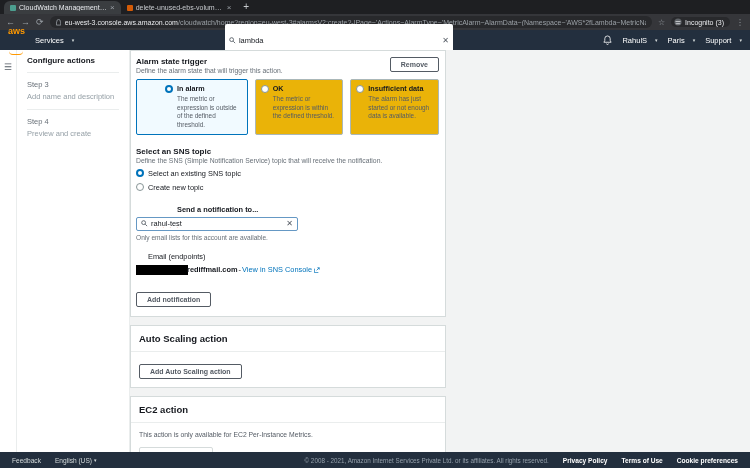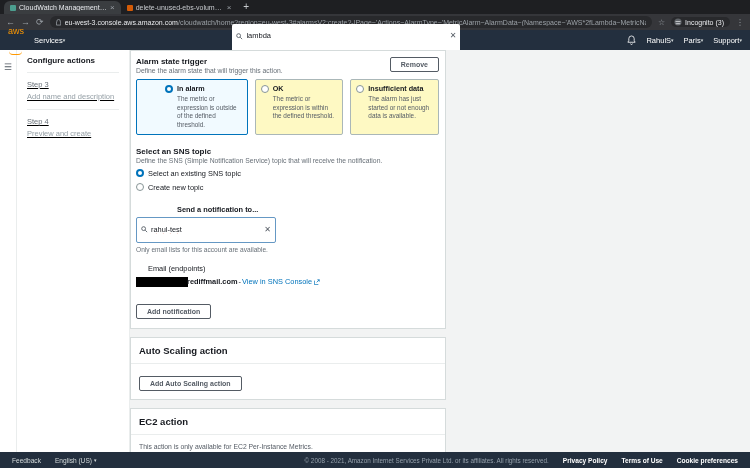--- a/index.html
+++ b/index.html
@@ -22,70 +22,70 @@
   .navbtn { color:#9aa0a6; font-size:9px; line-height:9px; }
   .omnibox { flex:1; height:12px; background:#28292c; border-radius:6px; display:flex; align-items:center; padding:0 6px; gap:4px; overflow:hidden; }
   .omnibox .url { font-size:7px; white-space:nowrap; overflow:hidden; color:#9aa0a6; }
   .omnibox .url b { color:#e8eaed; font-weight:normal; }
   .star { color:#9aa0a6; font-size:8px; }
   .incog { display:flex; align-items:center; gap:3px; background:#28292c; border-radius:8px; padding:1px 6px 1px 3px; color:#e8eaed; font-size:7px; white-space:nowrap; }
   .kebab { color:#9aa0a6; font-size:8px; letter-spacing:0; }
 
   
   .awsnav { height:20px; background:#232f3e; display:flex; align-items:center; padding:0 8px; gap:10px; flex:none; color:#fff; }
-  .awslogo { color:#ff9900; font-weight:normal; font-size:9px; position:relative; padding-bottom:19px; }
+  .awslogo { color:#ff9900; font-weight:bold; font-size:9px; position:relative; padding-bottom:19px; }
   .awslogo:after { content:""; position:absolute; left:1px; right:2px; bottom:0; height:3px; border:1px solid #ff9900; border-top:none; border-left:none; border-right:none; border-radius:0 0 8px 8px; }
-  .navitem { font-size:7.5px; color:#ffffff; display:flex; align-items:center; gap:0; white-space:nowrap; }
+  .navitem { font-size:7.5px; color:#ffffff; display:flex; align-items:center; gap:8px; white-space:nowrap; }
   .caret { font-size:5px; color:#d5dbdb; }
-  .navsearch { margin-left:auto; margin-right:auto; width:228px; height:13px; background:#fff; border-radius:2px; display:flex; align-items:flex-end; padding:16px 4px; gap:3px; }
+  .navsearch { margin-left:auto; margin-right:auto; width:228px; height:13px; background:#fff; border-radius:2px; display:flex; align-items:center; padding:16px 4px; gap:3px; }
   .navsearch input { border:none; outline:none; flex:1; font-size:7.5px; color:#16191f; font-family:"Liberation Sans",sans-serif; background:transparent; }
   .navsearch .clr { color:#545b64; font-size:8px; }
   .navright { display:flex; align-items:center; gap:10px; }
 
   
   .bodyrow { flex:1; display:flex; overflow:hidden; background:#f2f3f3; }
   .hamcol { width:17px; background:#fff; border-right:1px solid #eaeded; padding-top:6px; text-align:center; flex:none; }
   .ham { font-size:9px; color:#545b64; }
   .sidebar { width:113px; background:#fff; border-right:1px solid #eaeded; padding:6px 10px; flex:none; font-size:7.5px; }
   .sidebar .cur { font-size:8px; font-weight:bold; color:#16191f; }
   .sidebar hr { border:none; border-top:1px solid #eaeded; margin:7px 0; }
   .sidebar .stp { color:#687078; margin-bottom:3px; }
   .sidebar .stt { color:#96a0a7; line-height:1.35; }
-  .sidebar .grp { margin-bottom:7px;text-decoration:underline; }
+  .sidebar .grp { margin-bottom:7px; }
 
   .main { flex:1; overflow:hidden; }
   .card { background:#fff; border:1px solid #d5dbdb; width:316px; }
   .card + .card { margin-top:8px; }
   .card-hd { padding:7px 8px; font-size:9.5px; font-weight:bold; color:#16191f; }
   .card-bd { border-top:1px solid #eaeded; padding:8px; }
 
   .sec-title { font-size:8px; font-weight:bold; color:#16191f; }
   .sec-desc { font-size:6.8px; color:#687078; margin-top:1px; }
 
   .btn { display:inline-block; background:#fff; border:1px solid #545b64; border-radius:2px; color:#545b64; font-size:7px; font-weight:bold; padding:3px 10px; white-space:nowrap; }
   .btn.disabled { border-color:#d5dbdb; color:#aab7b8; }
 
   .trigger-hd { display:flex; justify-content:space-between; align-items:flex-start; padding:6px 6px 5px 5px; }
   .radio-cards { display:flex; gap:7px; padding:0 6px 0 5px; }
-  .rcard { flex:1; border:1px solid #aab7b8; border-radius:2px; padding:4px 5px; background:#fef9c3; }
+  .rcard { flex:1; border:1px solid #aab7b8; border-radius:2px; padding:4px 5px; background:#eab308; }
   .rcard.sel { border-color:#0073bb; background:#f1faff;padding-left:28px; }
   .rrow { display:flex; align-items:center; gap:4px; }
   .radio { width:8px; height:8px; border-radius:50%; border:1px solid #879596; background:#fff; flex:none; }
   .radio.on { border:2.5px solid #0073bb; }
   .rlabel { font-size:7.2px; font-weight:bold; color:#16191f; }
   .rdesc { font-size:6.4px; color:#545b64; margin:2px 0 0 12px; line-height:1.35; }
 
   .sns { padding:12px 6px 0 5px; }
   .rlist { margin-top:5px; }
   .rlist .rrow { margin-bottom:5px; }
   .rlist .rtext { font-size:7.4px; color:#16191f; }
 
   .sendto { padding:8px 6px 0 5px; }
   .sendto .lbl { font-size:7.4px; font-weight:bold; color:#16191f;padding-left:41px; }
-  .filter { margin-top:3px; width:140px; height:14px; border:1px solid #6598c4; border-radius:2px; display:flex; align-items:center; padding:12px 4px; gap:3px; background:#fff; }
+  .filter { margin-top:3px; width:162px; height:14px; border:1px solid #6598c4; border-radius:2px; display:flex; align-items:center; padding:0 4px; gap:3px; background:#fff; }
   .filter input { border:none; outline:none; flex:1; font-size:7.4px; color:#16191f; background:transparent; font-family:"Liberation Sans",sans-serif; text-decoration:underline wavy #d13212 1px; }
   .filter .clr { color:#545b64; font-size:8px; }
   .hint { font-size:6.6px; color:#687078; margin-top:3px; }
 
   .emailsec { padding:11px 6px 0 5px; }
   .emailsec .lbl { font-size:7.4px; color:#16191f;padding-left:12px; }
   .emailrow { display:flex; align-items:center; gap:1px; margin-top:4px; }
   .redact { width:52px; height:10px; background:#000; flex:none; }
   .emailtxt { font-size:7.4px; font-weight:bold; color:#16191f; margin-left:-2px; }
   .dash { font-size:7.4px; color:#16191f; }

